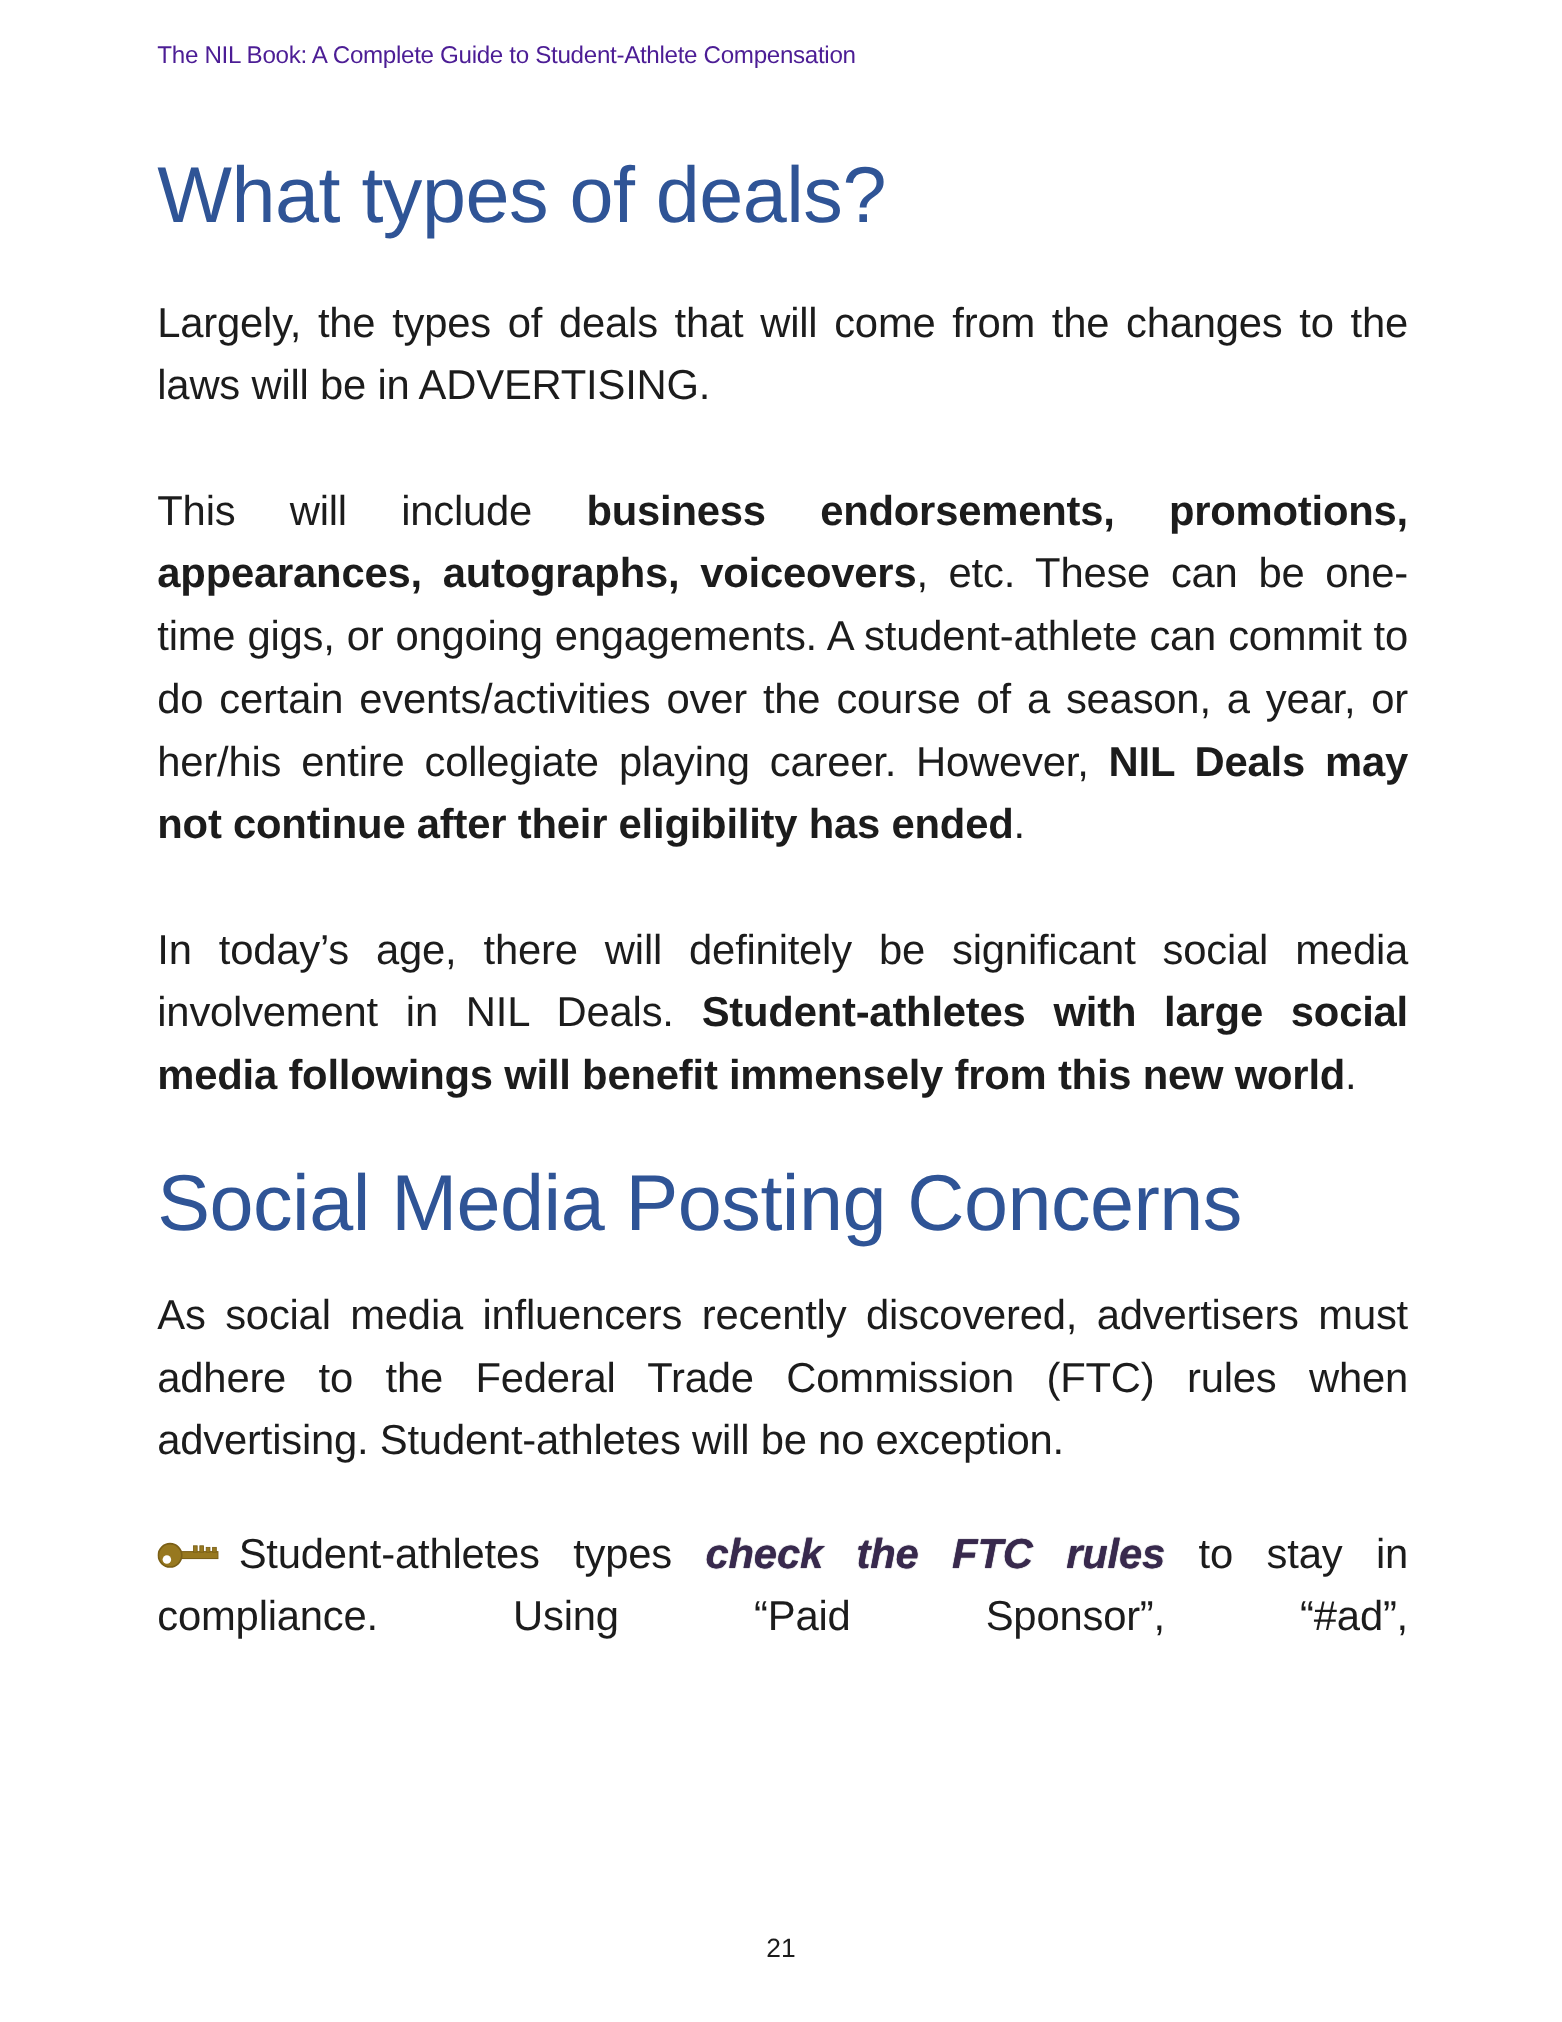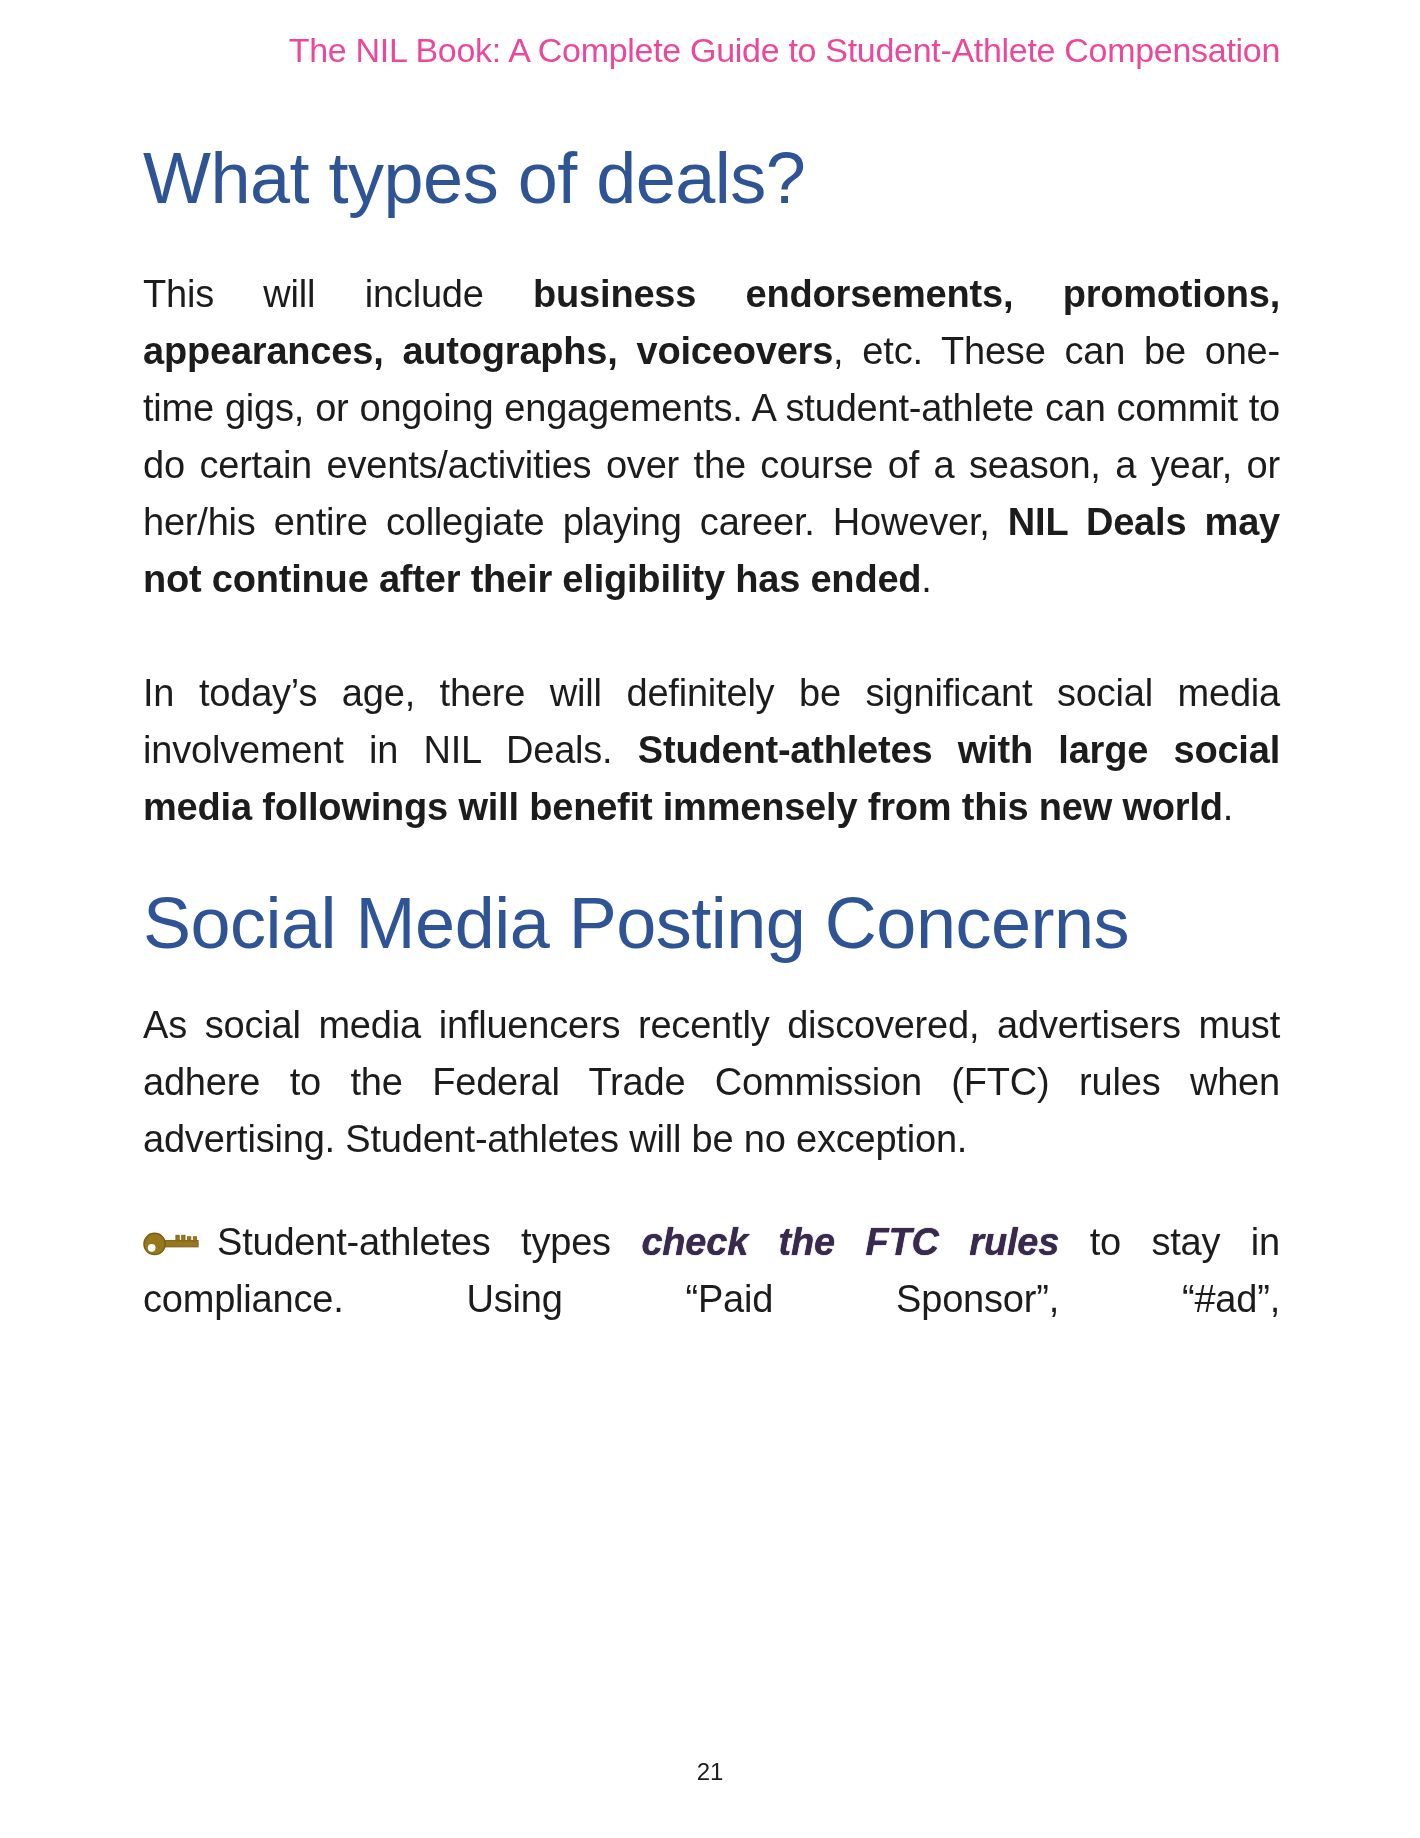--- a/index.html
+++ b/index.html
@@ -11,24 +11,24 @@
     font-family: "Liberation Sans", sans-serif;
     color: #1c1c1c;
     overflow: hidden;
     box-sizing: border-box;
   }
   .content {
     padding: 30px 140px 0 143px;
     box-sizing: border-box;
   }
   .running-header {
-    text-align: right;
-    font-size: 34px;
+    text-align: left;
+    font-size: 22px;
     line-height: 40px;
-    color: #ec4899;
+    color: #4c1d95;
     letter-spacing: -0.3px;
   }
   .doc-heading {
     font-size: 72px;
     line-height: 60px;
     font-weight: 300;
     color: #2F5496;
     margin: 78px 0 58px 0;
     letter-spacing: -0.5px;
   }
@@ -75,20 +75,21 @@
 </head>
 <body>
 
 <div class="page">
   <div class="content">
 
     <div class="running-header">The NIL Book: A Complete Guide to Student-Athlete Compensation</div>
 
     <div class="doc-heading">What types of deals?</div>
 
+    <p class="body-p"><span>Largely, the types of deals that will come from the changes to the laws will be in ADVERTISING.</span></p>
 
     <p class="body-p"><span>This will include </span><b>business endorsements, promotions, appearances, autographs, voiceovers</b><span>, etc. These can be one-time gigs, or ongoing engagements. A student-athlete can commit to do certain events/activities over the course of a season, a year, or her/his entire collegiate playing career. However, </span><b>NIL Deals may not continue after their eligibility has ended</b><span>.</span></p>
 
     <p class="body-p"><span>In today’s age, there will definitely be significant social media involvement in NIL Deals. </span><b>Student-athletes with large social media followings will benefit immensely from this new world</b><span>.</span></p>
 
     <div class="doc-heading second">Social Media Posting Concerns</div>
 
     <p class="body-p tight"><span>As social media influencers recently discovered, advertisers must adhere to the Federal Trade Commission (FTC) rules when advertising. Student-athletes will be no exception.</span></p>
 
     <p class="body-p cutoff"><span class="key-icon-wrap"><svg viewBox="0 0 60 32" width="58" height="32" aria-hidden="true">

